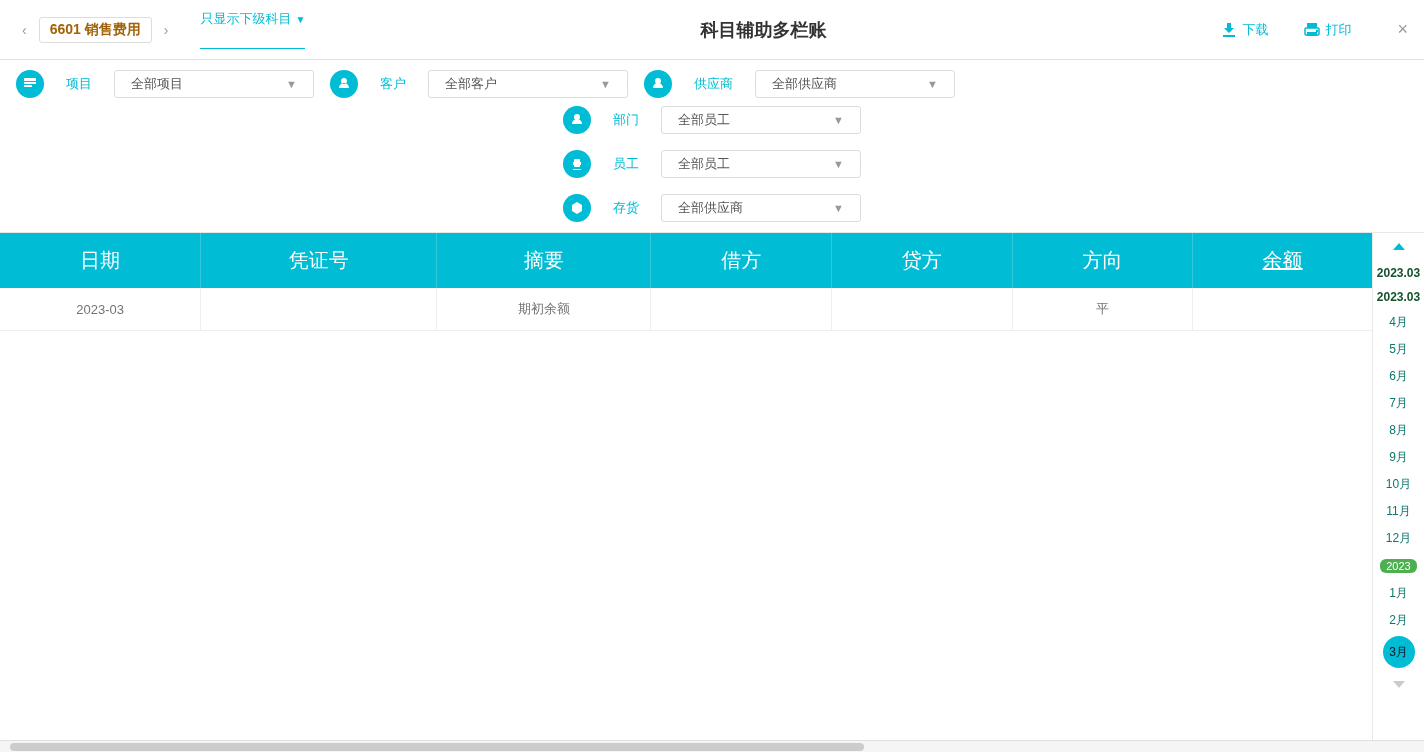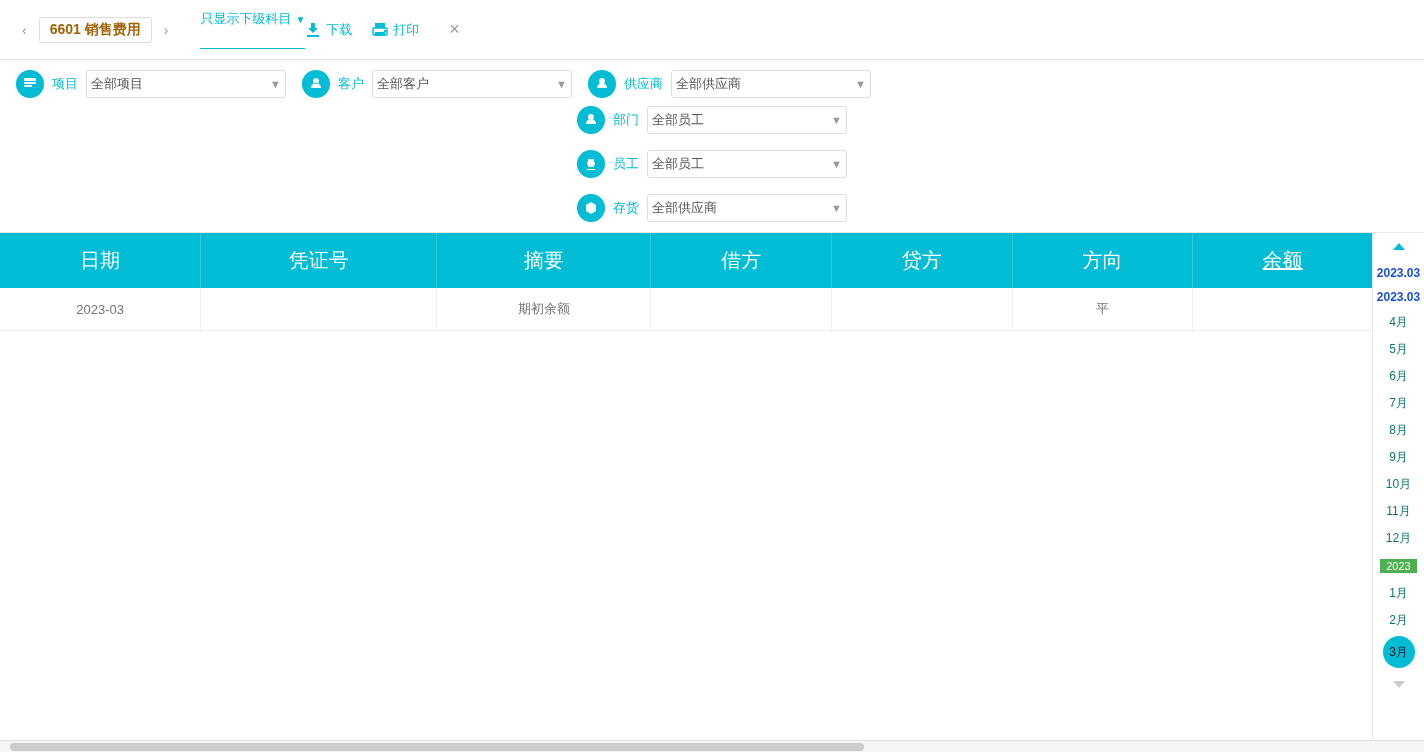--- a/index.html
+++ b/index.html
@@ -68,21 +68,21 @@
     .page-title {
       flex: 1;
       text-align: center;
       font-size: 18px;
       font-weight: bold;
       color: #333;
     }
     .toolbar-right {
       display: flex;
       align-items: center;
-      gap: 20px;
+      gap: 36px;
     }
     .toolbar-btn {
       display: flex;
       align-items: center;
       gap: 5px;
       background: none;
       border: none;
       cursor: pointer;
       color: #00bcd4;
       font-size: 13px;
@@ -108,21 +108,21 @@
     .filter-row {
       display: flex;
       align-items: center;
       gap: 16px;
       margin-bottom: 8px;
     }
     .filter-row:last-child { margin-bottom: 0; flex-direction: column; }
     .filter-item {
       display: flex;
       align-items: center;
-      gap: 8px;
+      gap: 22px;
     }
     .filter-icon {
       width: 28px;
       height: 28px;
       border-radius: 50%;
       background: #00bcd4;
       display: flex;
       align-items: center;
       justify-content: center;
       color: #fff;
@@ -132,21 +132,21 @@
     .filter-label {
       color: #00bcd4;
       font-size: 13px;
       white-space: nowrap;
     }
     .filter-select {
       display: flex;
       align-items: center;
       border: 1px solid #ddd;
       border-radius: 3px;
-      padding: 4px 4px;
+      padding: 4px 16px;
       background: #fff;
       min-width: 200px;
       cursor: pointer;
       font-size: 13px;
       color: #555;
       justify-content: space-between;
     }
     .filter-select .arrow {
       color: #999;
       font-size: 11px;
@@ -229,36 +229,36 @@
       display: flex;
       justify-content: center;
       padding: 6px 0;
       cursor: pointer;
       color: #ccc;
       font-size: 18px;
     }
     .year-badge {
       background: #4caf50;
       color: #fff;
-      border-radius: 0;
+      border-radius: 6px;
       padding: 1px 6px;
       font-size: 11px;
       margin: 3px auto;
       display: inline-block;
     }
     .month-row {
       width: 100%;
       text-align: center;
       padding: 5px 0;
       font-size: 12px;
       color: #0f766e;
       cursor: pointer;
     }
     .month-row.highlighted {
-      color: #1d4ed8;
+      color: #14532d;
       font-weight: bold;
     }
     .circle-month {
       background: #00bcd4;
       color: #0f172a;
       border-radius: 50%;
       width: 32px;
       height: 32px;
       display: flex;
       align-items: center;
@@ -276,20 +276,21 @@
   <div class="title-bar">
     <div class="nav-area">
       <button class="nav-btn">‹</button>
       <span class="account-code">6601  销售费用</span>
       <button class="nav-btn">›</button>
       <div class="show-sub">
         <span>只显示下级科目</span>
         <span class="show-sub-arrow">▼</span>
       </div>
     </div>
+    <div class="page-title">科目辅助多栏账</div>
     <div class="toolbar-right">
       <button class="toolbar-btn">
         <svg viewBox="0 0 16 16" fill="#00bcd4">
           <path d="M8 11L3 6h3V1h4v5h3L8 11z"></path>
           <rect x="2" y="13" width="12" height="2"></rect>
         </svg>
         <span>下载</span>
       </button>
       <button class="toolbar-btn">
         <svg viewBox="0 0 16 16" fill="#00bcd4">

